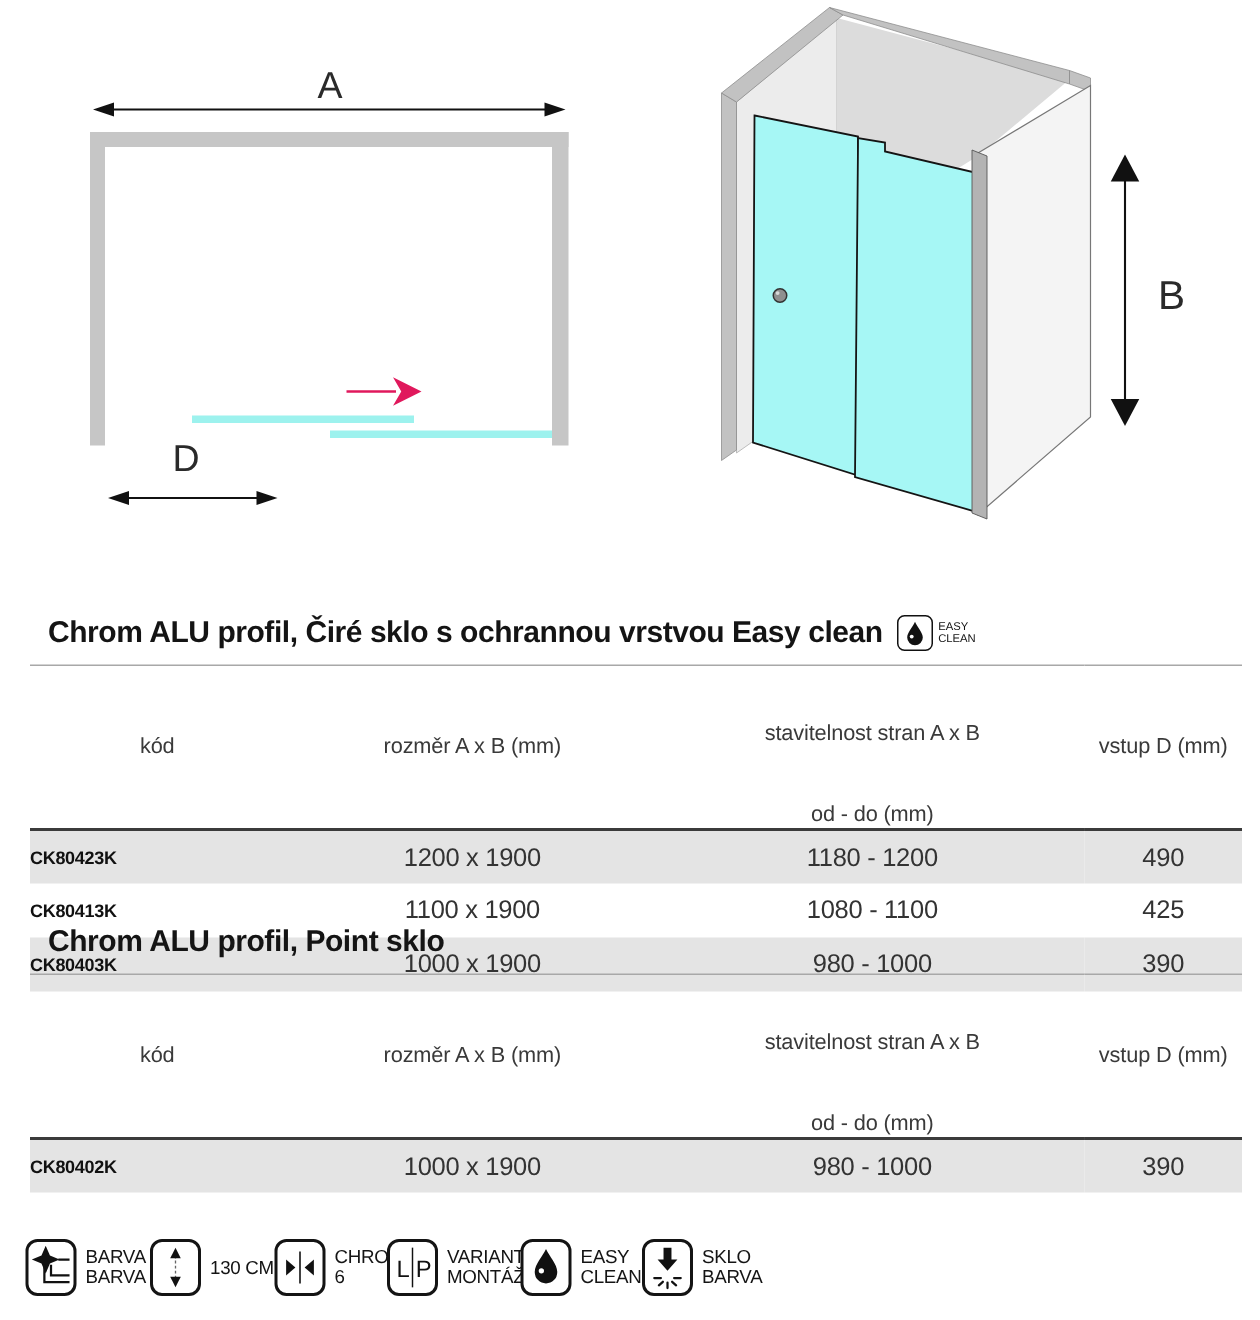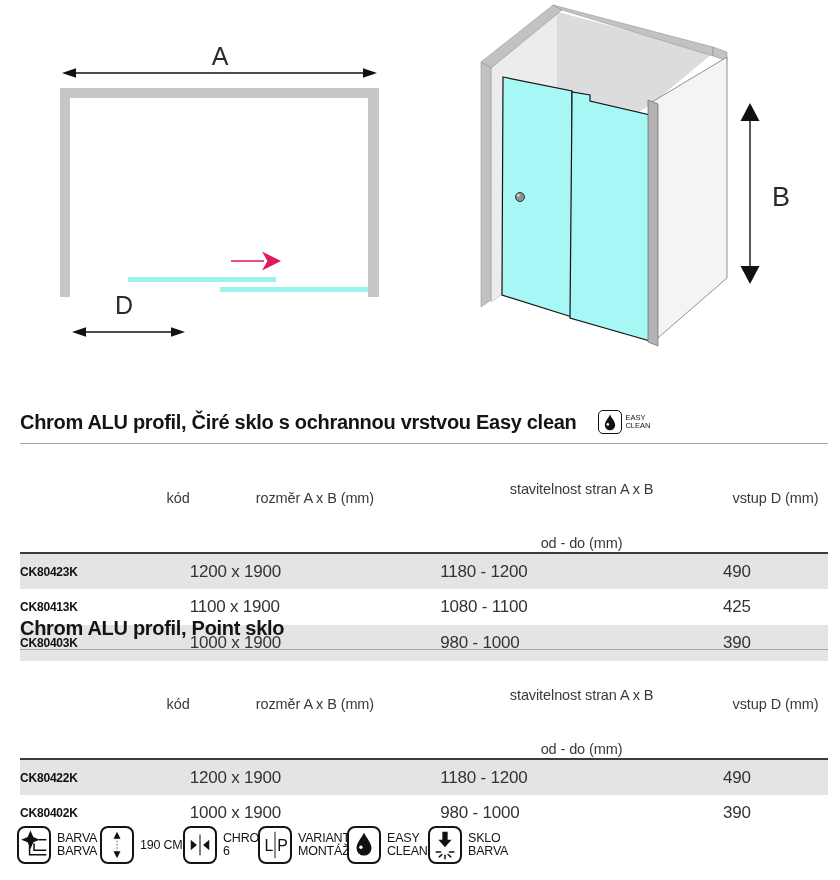--- a/index.html
+++ b/index.html
@@ -7,35 +7,35 @@
     font-family:"Liberation Sans", sans-serif; color:#1a1a1a; }
   #stage { position:relative; width:840px; height:880px; background:#fff; }
 
   
   #diagrams { position:absolute; top:0; left:0; }
 
   
   .section { position:absolute; left:20px; right:12px; }
   #sec1 { top:404px; }
   #sec2 { top:611px; }
-  .section-title-row { display:flex; align-items:center; gap:22px; margin-top:6px; }
+  .section-title-row { display:flex; align-items:center; gap:10px; margin-top:6px;margin-left:12px; }
   .section-title { font-size:20px; font-weight:bold; letter-spacing:-0.3px; color:#141414; }
   .ec-badge { display:flex; align-items:center; gap:3px; }
   .ec-badge-box { width:24px; height:24px; border:1.6px solid #111; border-radius:5px;
     display:flex; align-items:center; justify-content:center; background:#fff; }
   .ec-badge-text { font-size:7.5px; line-height:8px; color:#111; letter-spacing:0; }
 
   table.spec { width:100%; border-collapse:collapse; table-layout:fixed; margin-top:9px; }
   table.spec col.c1 { width:21%; } table.spec col.c2 { width:31%; }
   table.spec col.c3 { width:35%; } table.spec col.c4 { width:13%; }
   table.spec thead th { height:44px; font-weight:normal; font-size:14.5px; color:#3a3a3a;
     border-top:1px solid #a8a8a8; border-bottom:2px solid #3b3b3b; vertical-align:middle;
     text-align:center; line-height:1.25; letter-spacing:-0.1px; }
-  table.spec thead th:first-child { text-align:right; }
-  table.spec tbody td { height:36px; font-size:17px; color:#333; 
+  table.spec thead th:first-child { text-align:center; }
+  table.spec tbody td { height:36px; font-size:17px; color:#333; text-align:center;
     vertical-align:middle; letter-spacing:-0.2px; }
   table.spec tbody td:first-child { text-align:left; font-weight:bold; color:#111; font-size:12px; }
   table.spec tbody tr:nth-child(odd) { background:#e4e4e4; }
   .hl2 { display:block;margin-top:36px; }
 
   
   #footer { position:absolute; top:826px; left:0; width:840px; height:44px; }
   .fgroup { position:absolute; top:0; display:flex; align-items:flex-start; }
   .fbox { width:34px; height:38px; border:2px solid #141414; border-radius:8px;
     background:#fff; flex:0 0 auto; }
@@ -186,26 +186,20 @@
           <th><span>rozměr A x B (mm)</span></th>
           <th>
             <span class="hl2">stavitelnost stran A x B</span>
             <span class="hl2">od - do (mm)</span>
           </th>
           <th><span>vstup D (mm)</span></th>
         </tr>
       </thead>
       <tbody>
         <tr>
-          <td>CK80422K</td>
-          <td>1200 x 1900</td>
-          <td>1180 - 1200</td>
-          <td>490</td>
-        </tr>
-        <tr>
           <td>CK80402K</td>
           <td>1000 x 1900</td>
           <td>980 - 1000</td>
           <td>390</td>
         </tr>
       </tbody>
     </table>
   </div>
 
   <div id="footer">
@@ -227,21 +221,21 @@
 
     <div class="fgroup" style="left:100px">
       <div class="fbox">
         <svg width="30" height="34" viewBox="0 0 34 38">
           <line x1="17" y1="10" x2="17" y2="28" stroke="#666" stroke-width="1" stroke-dasharray="2.2,1.6"></line>
           <polygon points="17,4 13,12 21,12" fill="#111"></polygon>
           <polygon points="17,34 13,26 21,26" fill="#111"></polygon>
         </svg>
       </div>
       <div class="flabel">
-        <span>190 CM</span>
+        <span>130 CM</span>
         <span></span>
       </div>
     </div>
 
     <div class="fgroup" style="left:183px">
       <div class="fbox">
         <svg width="30" height="34" viewBox="0 0 34 38">
           <line x1="17" y1="7" x2="17" y2="31" stroke="#111" stroke-width="1.2"></line>
           <polygon points="6.5,13 6.5,25 13.5,19" fill="#111"></polygon>
           <polygon points="27.5,13 27.5,25 20.5,19" fill="#111"></polygon>

